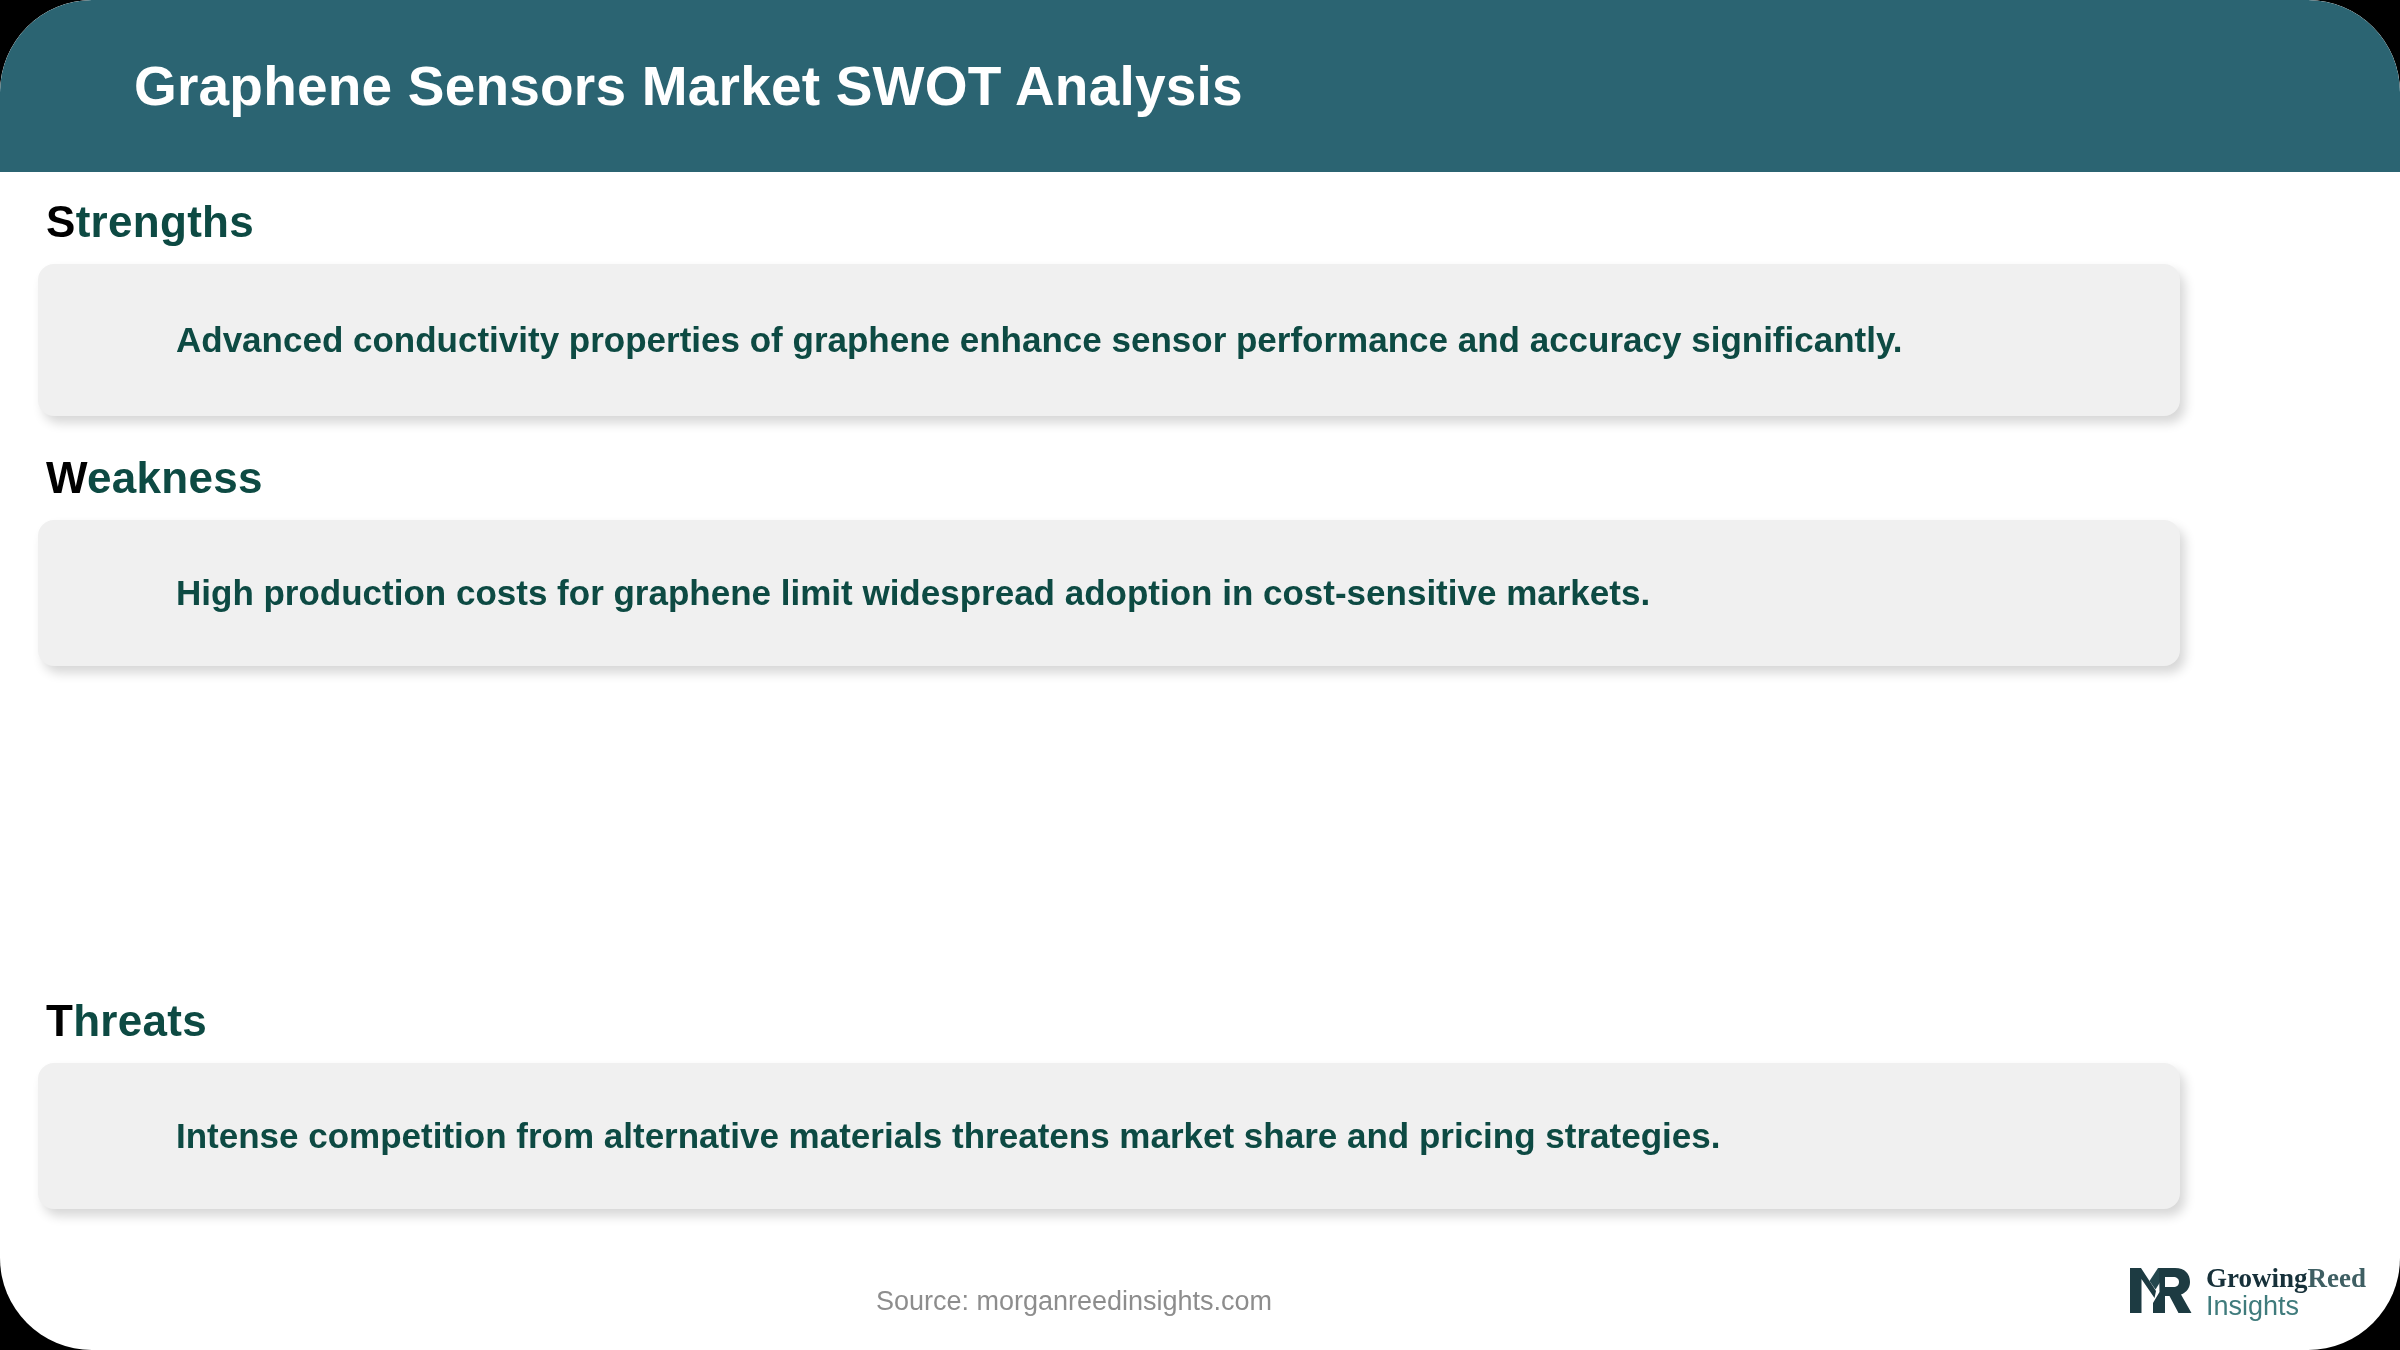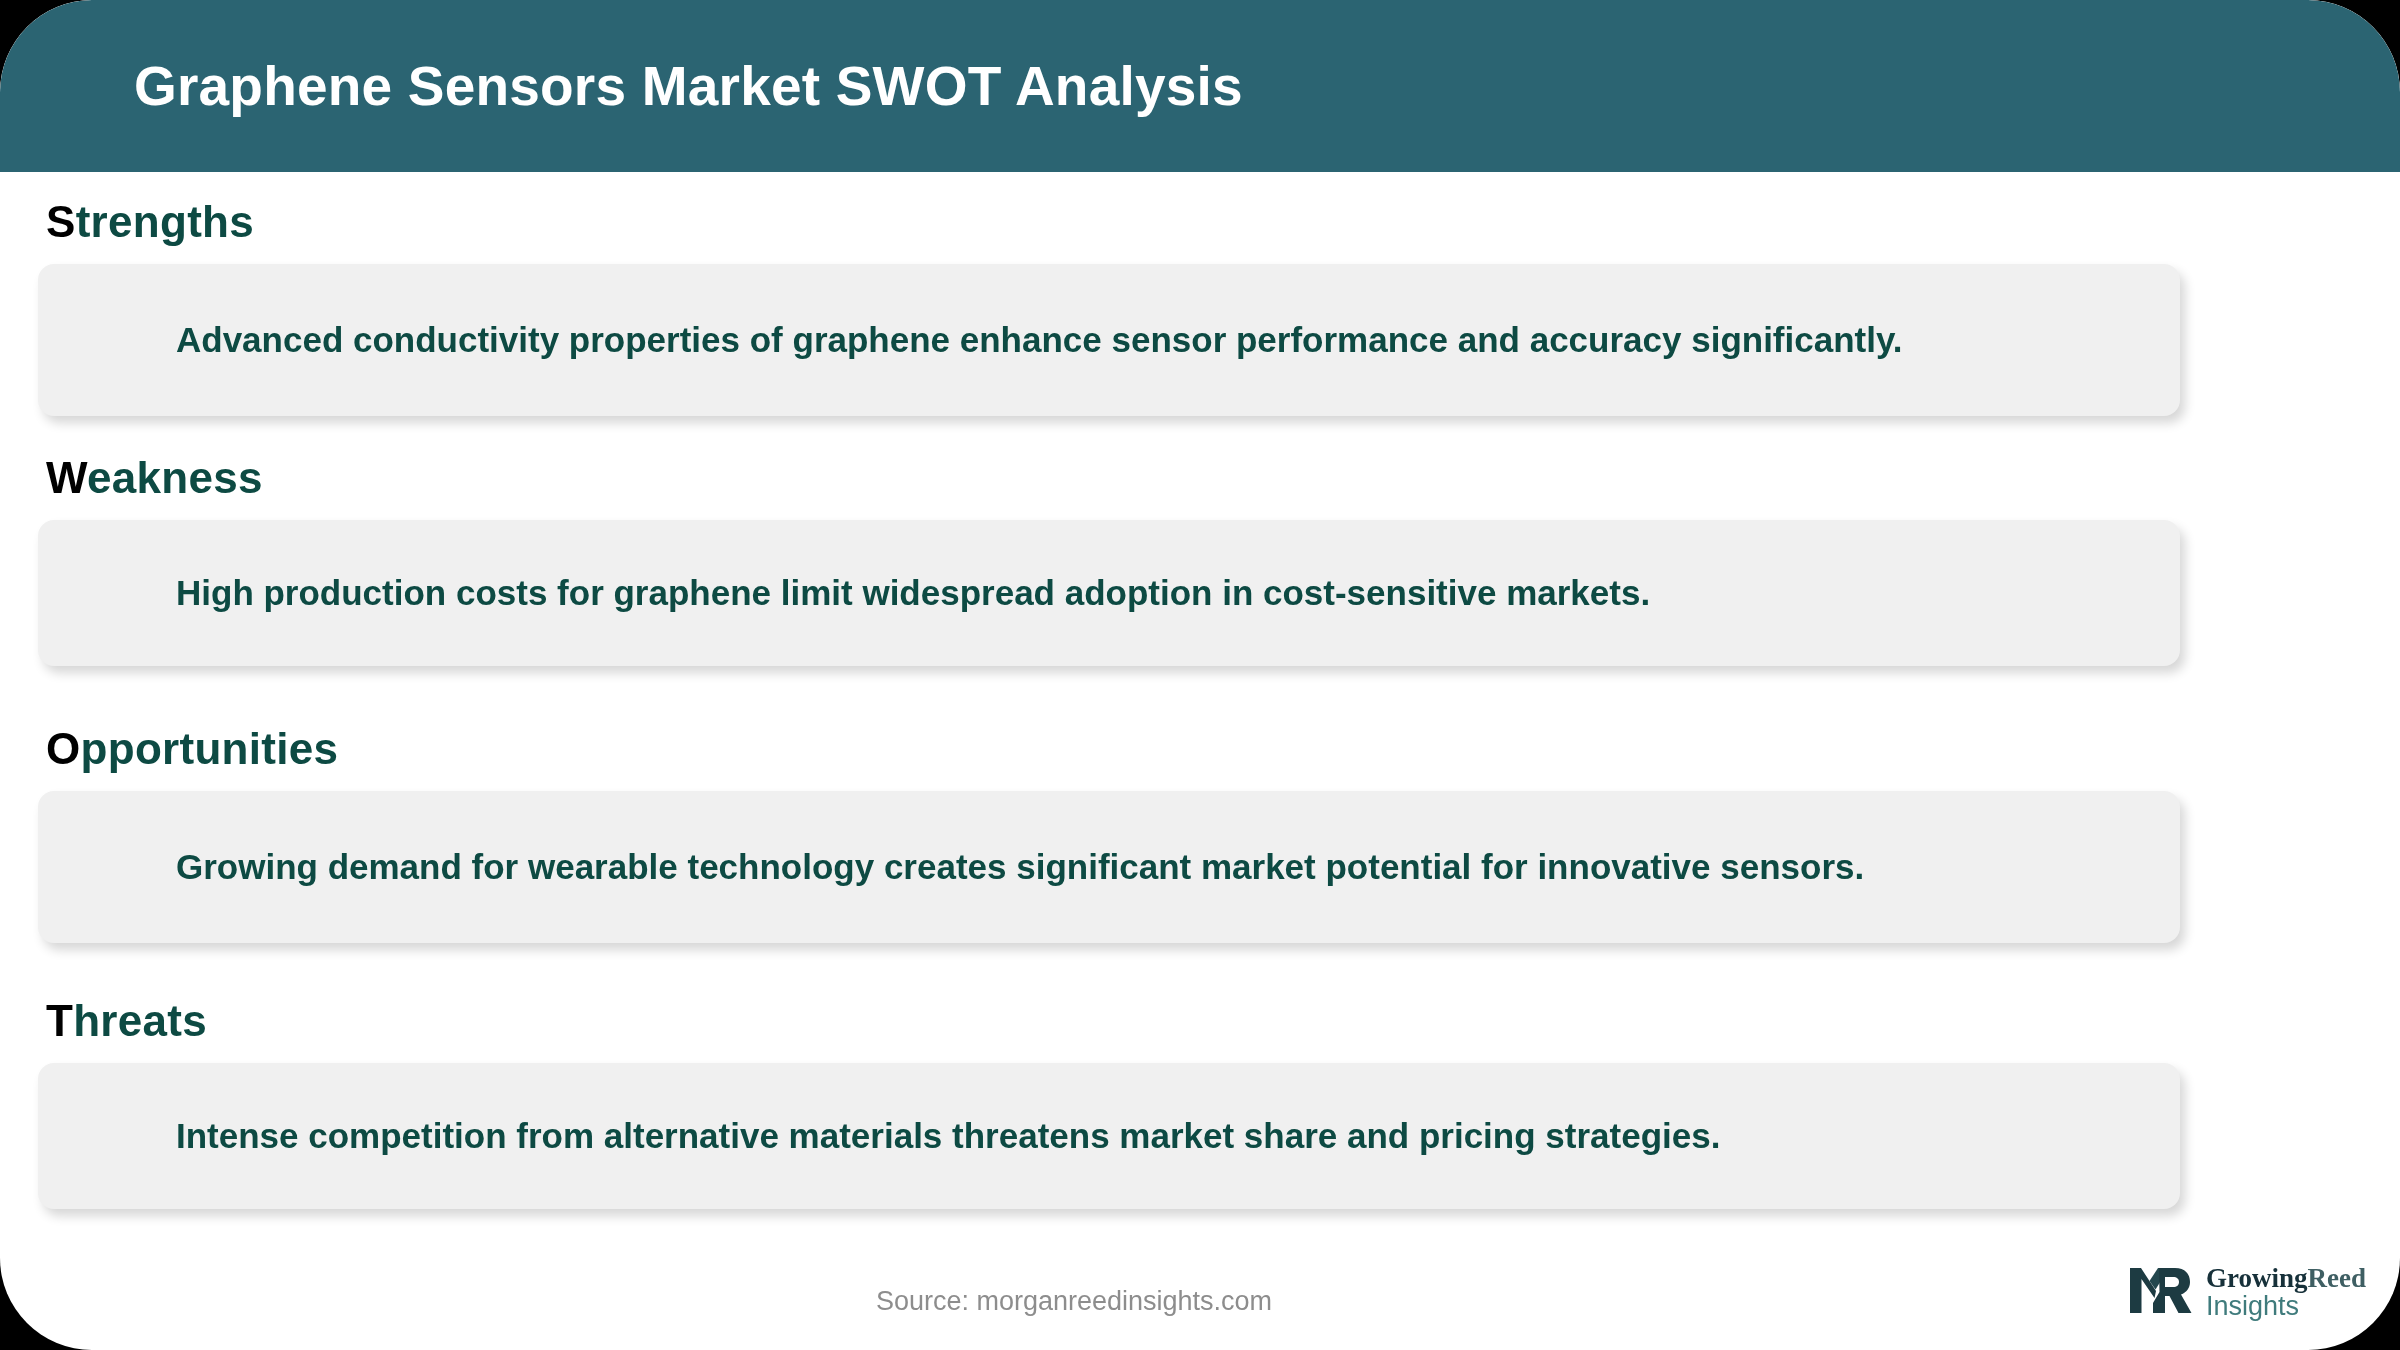--- a/index.html
+++ b/index.html
@@ -148,26 +148,20 @@
       </div>
     </div>
 
     <div class="section h-w">
       <div class="sec-heading"><span class="cap">W</span><span>eakness</span></div>
       <div class="card card-short">
         <div class="card-text">High production costs for graphene limit widespread adoption in cost-sensitive markets.</div>
       </div>
     </div>
 
-    <div class="section h-o">
-      <div class="sec-heading"><span class="cap">O</span><span>pportunities</span></div>
-      <div class="card card-tall">
-        <div class="card-text">Growing demand for wearable technology creates significant market potential for innovative sensors.</div>
-      </div>
-    </div>
 
     <div class="section h-t">
       <div class="sec-heading"><span class="cap">T</span><span>hreats</span></div>
       <div class="card card-short">
         <div class="card-text">Intense competition from alternative materials threatens market share and pricing strategies.</div>
       </div>
     </div>
 
   </div>
 

